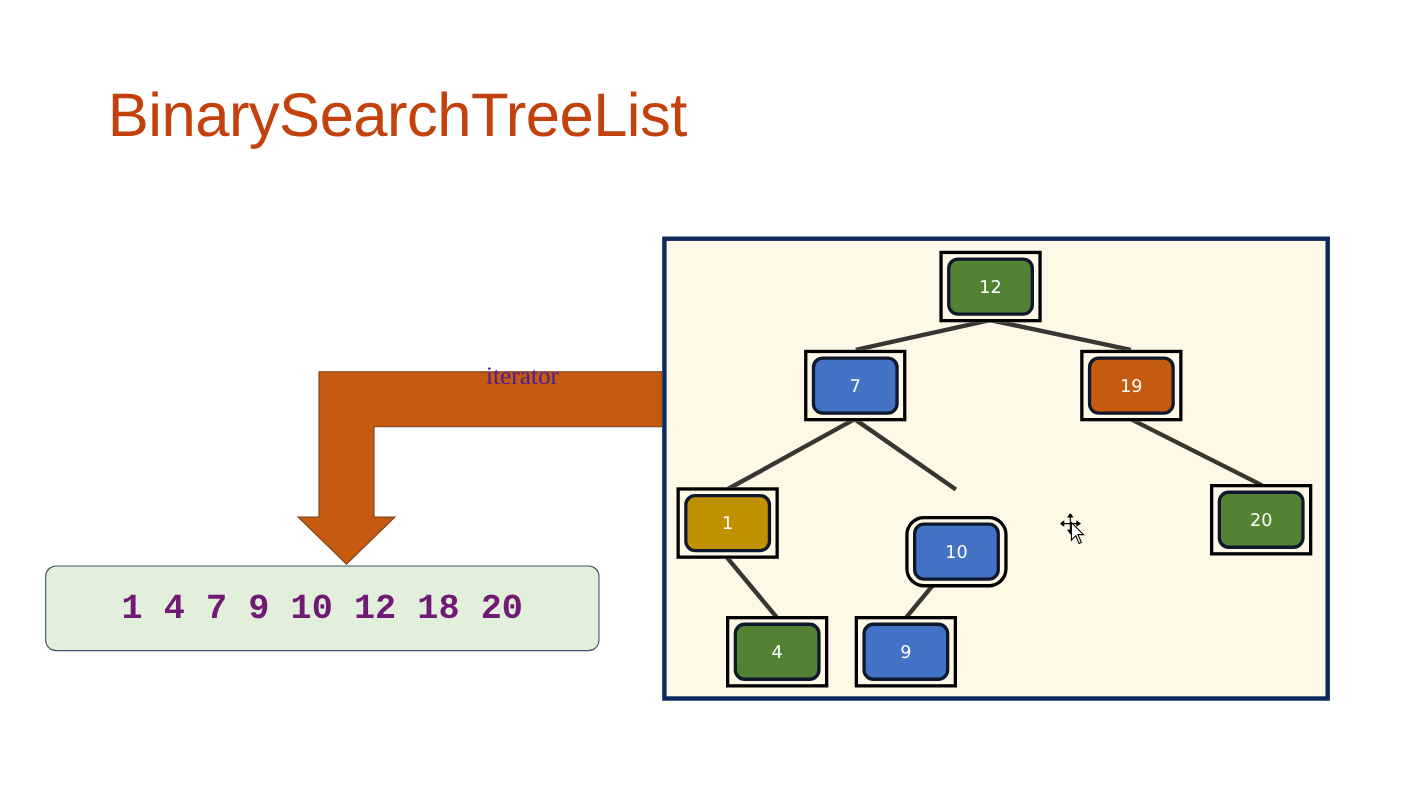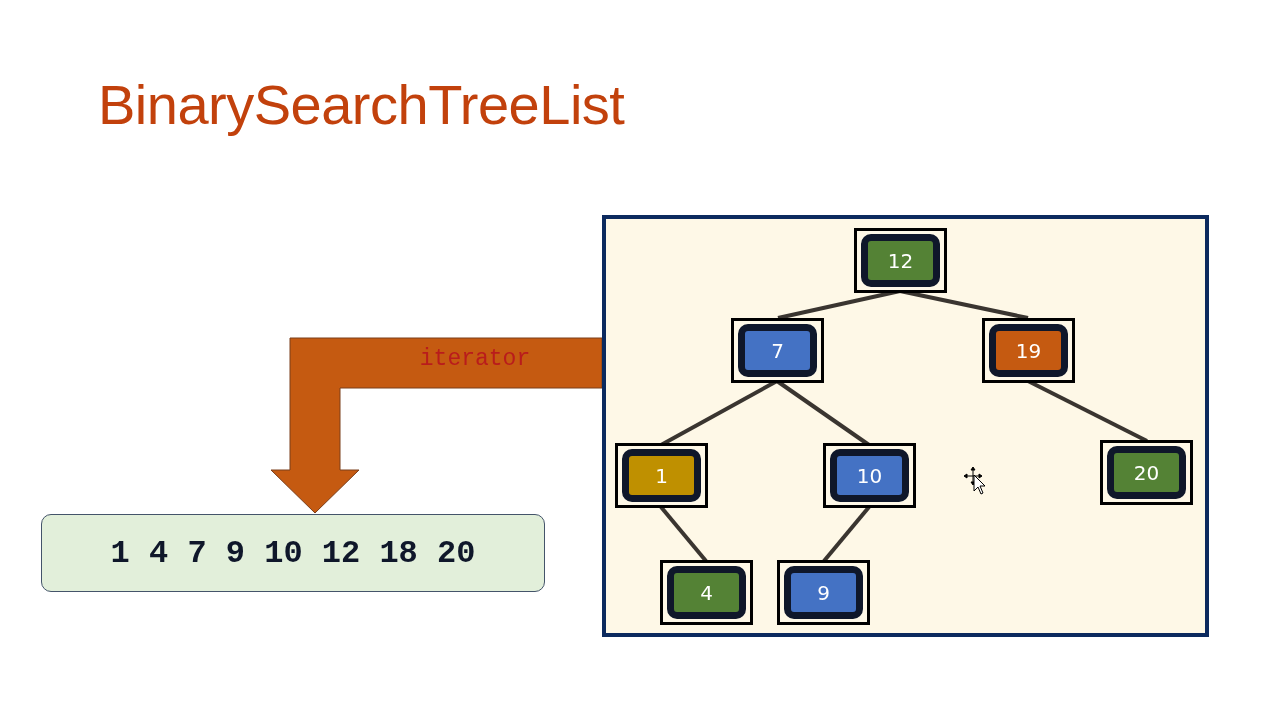--- a/index.html
+++ b/index.html
@@ -1,25 +1,25 @@
 <!DOCTYPE html>
 <html><head>
   <meta charset="utf-8">
   <style>
     html, body { margin:0; padding:0; }
     body { width:1280px; height:720px; background:#ffffff; position:relative; overflow:hidden; font-family:"Liberation Sans", sans-serif; }
     .title { position:absolute; left:98px; top:72px; font-size:56px; color:#c2410c; font-family:"Liberation Sans", sans-serif; letter-spacing:-0.5px; line-height:66px; }
     .arrow { position:absolute; left:0; top:0; width:1280px; height:720px; pointer-events:none; }
-    .arrow-label { position:absolute; left:390px; top:346px; width:170px; text-align:center; font-family:Liberation Mono, monospace; font-size:23px; color:#b91c1c; }
+    .arrow-label { position:absolute; left:390px; top:329px; width:170px; text-align:center; font-family:Liberation Serif, serif; font-size:23px; color:#4c1d95; }
     .output-box { position:absolute; left:41px; top:514px; width:504px; height:78px; background:#e2efda; border:1px solid #44546a; border-radius:10px; box-sizing:border-box; display:flex; align-items:center; justify-content:center; }
-    .output-text { font-family:"Liberation Mono", monospace; font-weight:bold; font-size:32px; color:#0f172a; letter-spacing:0px; white-space:pre; }
+    .output-text { font-family:"Liberation Mono", monospace; font-weight:bold; font-size:32px; color:#701a75; letter-spacing:0px; white-space:pre; }
     .panel { position:absolute; left:602px; top:215px; width:607px; height:422px; background:#fef8e7; border:4px solid #0c2a5e; box-sizing:border-box; }
     .edges { position:absolute; left:0; top:0; width:1280px; height:720px; pointer-events:none; }
     .node-outer { position:absolute; width:93px; height:65px; border:3px solid #000; box-sizing:border-box; background:#fef8e7; }
-    .node-inner { position:absolute; left:4px; top:3px; right:4px; bottom:3px; border-radius:10px; border:7px solid #0f172a; display:flex; align-items:center; justify-content:center; color:#ffffff; font-family:"DejaVu Sans", sans-serif; font-size:20px;text-align:center; }
+    .node-inner { position:absolute; left:4px; top:3px; right:4px; bottom:3px; border-radius:10px; border:3px solid #0f172a; display:flex; align-items:center; justify-content:center; color:#ffffff; font-family:"DejaVu Sans", sans-serif; font-size:16px;text-align:center; }
     .cursor { position:absolute; left:964px; top:467px; width:26px; height:30px; }
   </style>
 </head>
 <body>
 
 <div class="title">BinarySearchTreeList</div>
 
 <svg class="arrow" viewBox="0 0 1280 720">
   <polygon points="602,338 290,338 290,470 271,470 315,513 359,470 340,470 340,388 602,388" fill="#c55a11" stroke="#7a3e1a" stroke-width="1"></polygon>
 </svg>
@@ -48,21 +48,21 @@
 </div>
 <div class="node-outer" style="left:731px; top:318px;">
   <div class="node-inner" style="background:#4472c4;">7</div>
 </div>
 <div class="node-outer" style="left:982px; top:318px;">
   <div class="node-inner" style="background:#c55a11;">19</div>
 </div>
 <div class="node-outer" style="left:615px; top:443px;">
   <div class="node-inner" style="background:#bf9000;">1</div>
 </div>
-<div class="node-outer" style="left:823px; top:443px;">
+<div class="node-outer" style="left:823px; top:469px;border-radius:17px;">
   <div class="node-inner" style="background:#4472c4;">10</div>
 </div>
 <div class="node-outer" style="left:1100px; top:440px;">
   <div class="node-inner" style="background:#548235;">20</div>
 </div>
 <div class="node-outer" style="left:660px; top:560px;">
   <div class="node-inner" style="background:#548235;">4</div>
 </div>
 <div class="node-outer" style="left:777px; top:560px;">
   <div class="node-inner" style="background:#4472c4;">9</div>

